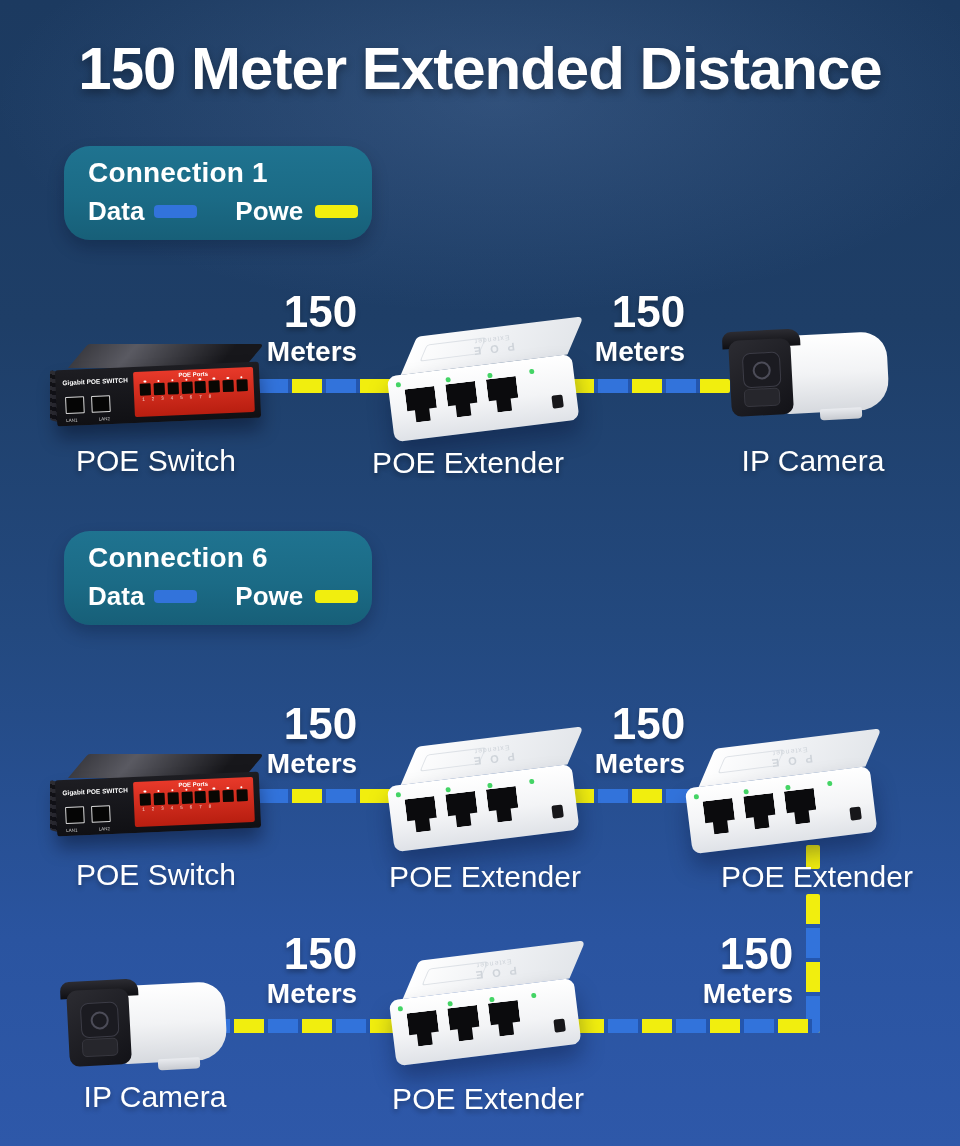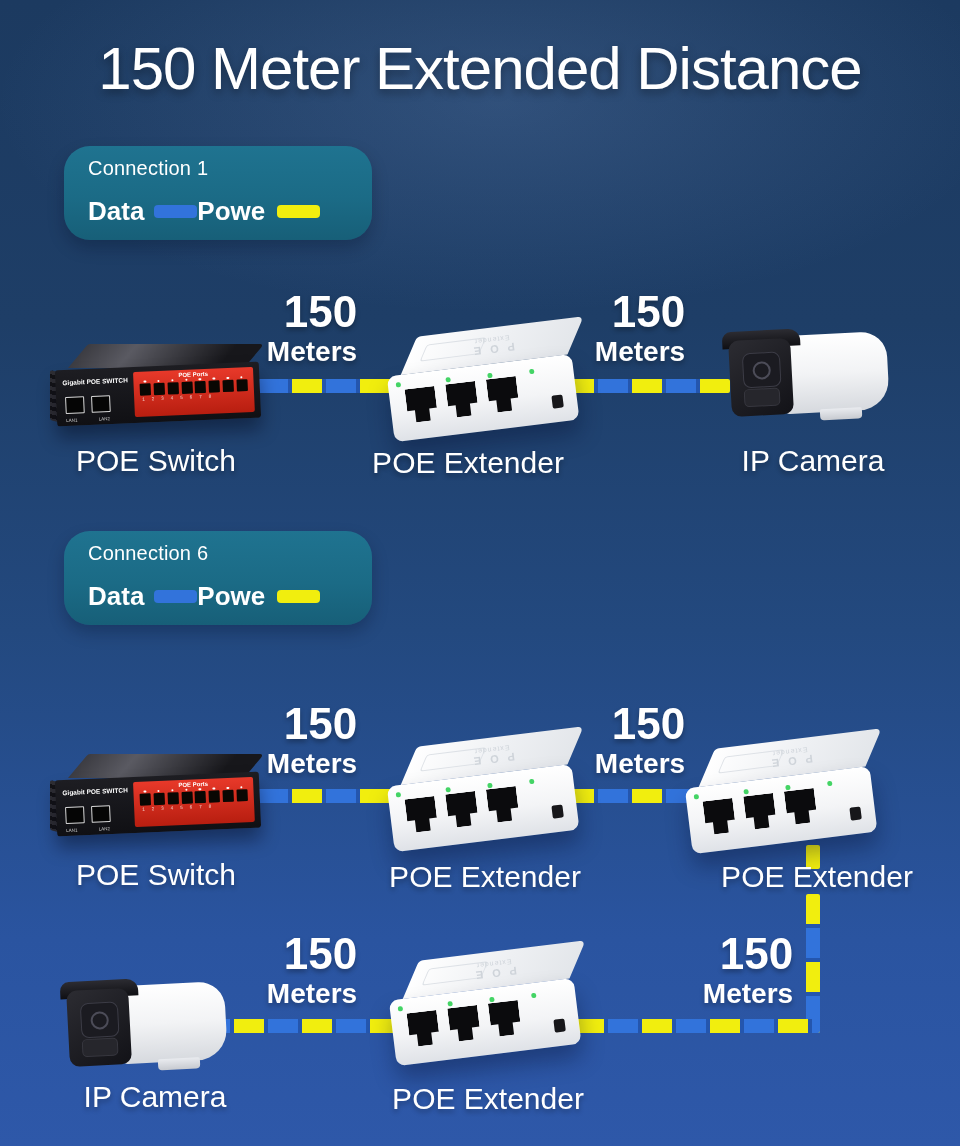--- a/index.html
+++ b/index.html
@@ -6,36 +6,36 @@
   .canvas{
     position:relative;width:960px;height:1146px;overflow:hidden;
     font-family:"Liberation Sans", sans-serif;color:#fff;
     background:
       radial-gradient(ellipse 720px 300px at 52% 9%, rgba(120,155,210,.22), rgba(120,155,210,0) 70%),
       linear-gradient(180deg,#1c3a60 0%,#1e3e67 28%,#23497f 55%,#2a54a0 82%,#2e58a9 100%);
   }
   
   .title{
     position:absolute;top:34px;left:0;width:960px;text-align:center;
-    font-size:60px;font-weight:normal;letter-spacing:-1px;
+    font-size:60px;font-weight:bold;letter-spacing:-1px;
     text-shadow:0 4px 8px rgba(0,0,0,.35);white-space:nowrap;
   }
   
   .card{
     position:absolute;left:64px;width:308px;height:94px;border-radius:26px;
     background:linear-gradient(180deg,#1f7390 0%,#1b6b86 55%,#175f78 100%);
     box-shadow:0 8px 16px rgba(0,10,30,.25);z-index:3;
   }
   .card.c1{top:146px}.card.c2{top:531px}
-  .card-title{position:absolute;left:24px;top:11px;font-size:20px;font-weight:normal;letter-spacing:.2px;}
+  .card-title{position:absolute;left:24px;top:11px;font-size:28px;font-weight:bold;letter-spacing:.2px;}
   .legend{position:absolute;left:24px;bottom:13px;display:flex;align-items:center;font-size:26px;font-weight:bold;}
   .dash{height:13px;width:43px;border-radius:4px;display:inline-block;}
   .dash.blue{background:#3273db;margin-left:10px;}
   .dash.yellow{background:#f1ee0e;margin-left:12px;}
-  .legend .pw{}
+  .legend .pw{margin-left:38px;}
   
   .cable{position:absolute;z-index:1;border-radius:2px;}
   .cable.h{height:14px;background:repeating-linear-gradient(90deg,#3273db 0 30px,#2456ae 30px 34px,#f1ee0e 34px 64px,#2456ae 64px 68px);}
   .cable.v{width:14px;background:repeating-linear-gradient(180deg,#f1ee0e 0 30px,#2456ae 30px 34px,#3273db 34px 64px,#2456ae 64px 68px);}
   
   .distance{position:absolute;transform:translateX(-50%);text-align:right;z-index:3;text-shadow:0 3px 5px rgba(0,0,0,.3);}
   .d-value{font-size:44px;font-weight:bold;line-height:1.0;}
   .d-unit{font-size:28px;font-weight:bold;line-height:1.25;}
   
   .devlabel{position:absolute;transform:translateX(-50%);font-size:30px;font-weight:normal;white-space:nowrap;z-index:3;text-shadow:0 3px 5px rgba(0,0,0,.3);}

